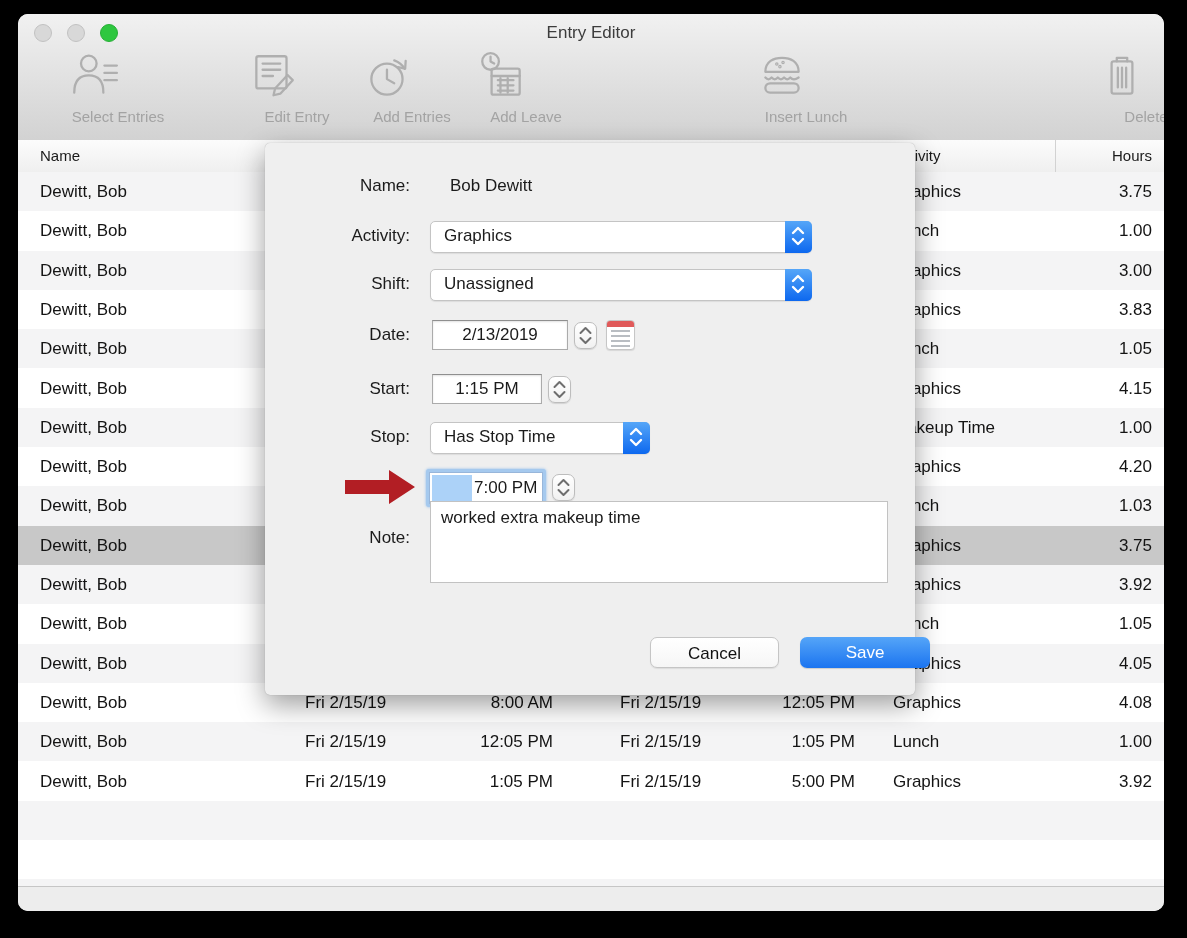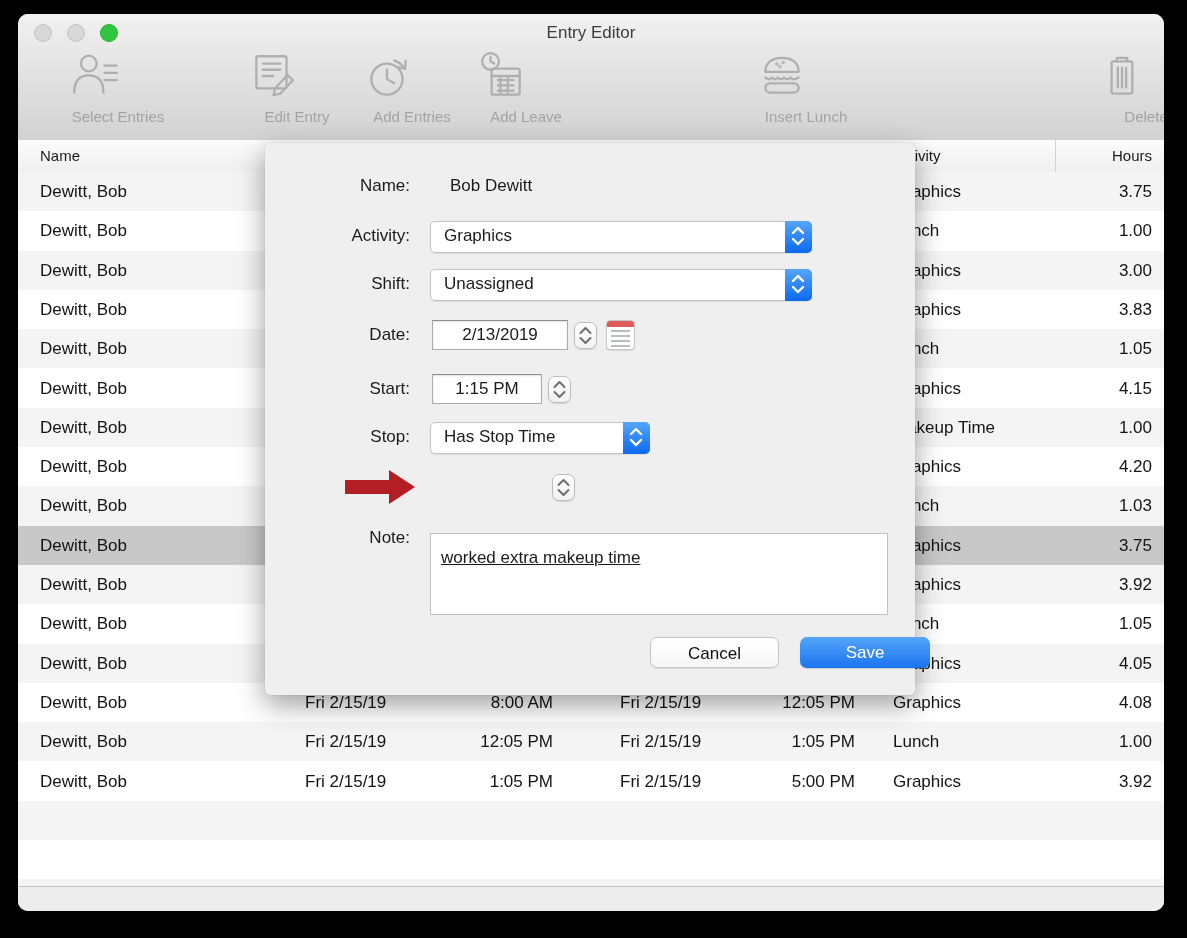--- a/index.html
+++ b/index.html
@@ -109,23 +109,23 @@
     position:absolute;left:161px;top:326px;width:120px;height:38px;
     background:#A5C9EE;border-radius:3px;box-shadow:0 0 3px #8FBCEC;
   }
   .focusfield{
     position:absolute;left:3px;top:3px;right:3px;bottom:3px;
     background:#fff;border:1px solid #98B6DA;box-sizing:border-box;
   }
   .selhl{position:absolute;left:2px;top:2px;bottom:2px;width:40px;background:#ACD2F8;}
   .stoptext{position:absolute;left:44px;top:0;line-height:30px;}
   .notebox{
-    position:absolute;left:165px;top:390px;width:458px;height:82px;
+    position:absolute;left:165px;top:358px;width:458px;height:82px;
     background:#fff;border:1px solid #C2C2C2;box-sizing:border-box;
-    padding:13px 10px;line-height:1.35;overflow:hidden;text-decoration:underline;
+    padding:5px 10px;line-height:1.35;overflow:hidden;
   }
   .btn{
     position:absolute;top:494px;height:31px;border-radius:7px;
     text-align:center;line-height:31px;cursor:default;box-sizing:border-box;margin-left:42px;
   }
   .btn-cancel{
     left:343px;width:129px;background:linear-gradient(#FFFFFF,#F6F6F6);
     border:1px solid #C5C5C5;color:#111;box-shadow:0 1px 1px rgba(0,0,0,.08);
   }
   .btn-save{
@@ -432,20 +432,26 @@
             <path d="M4 9 L9 4 L14 9 M4 15 L9 20 L14 15" stroke="#fff" stroke-width="2.4" fill="none" stroke-linecap="round" stroke-linejoin="round"></path>
           </svg>
       </span>
     </div>
 
     <span class="arrow">
       <svg width="70" height="38" viewBox="0 0 70 38">
         <polygon points="0,12 44,12 44,2 70,19 44,36 44,26 0,26" fill="#B21E24"></polygon>
       </svg>
     </span>
+    <div class="focusring">
+      <div class="focusfield">
+        <div class="selhl"></div>
+        <span class="stoptext">7:00 PM</span>
+      </div>
+    </div>
     <div class="stepper" style="left:287px;top:331px;">
       <svg width="21" height="25" viewBox="0 0 21 25">
           <path d="M5.5 10 L10.5 5 L15.5 10 M5.5 15 L10.5 20 L15.5 15" stroke="#6E6E6E" stroke-width="2" fill="none" stroke-linecap="round" stroke-linejoin="round"></path>
         </svg>
     </div>
 
     <span class="dlabel" style="top:380px;">Note:</span>
     <div class="notebox">worked extra makeup time</div>
 
     <div class="btn btn-cancel">Cancel</div>

